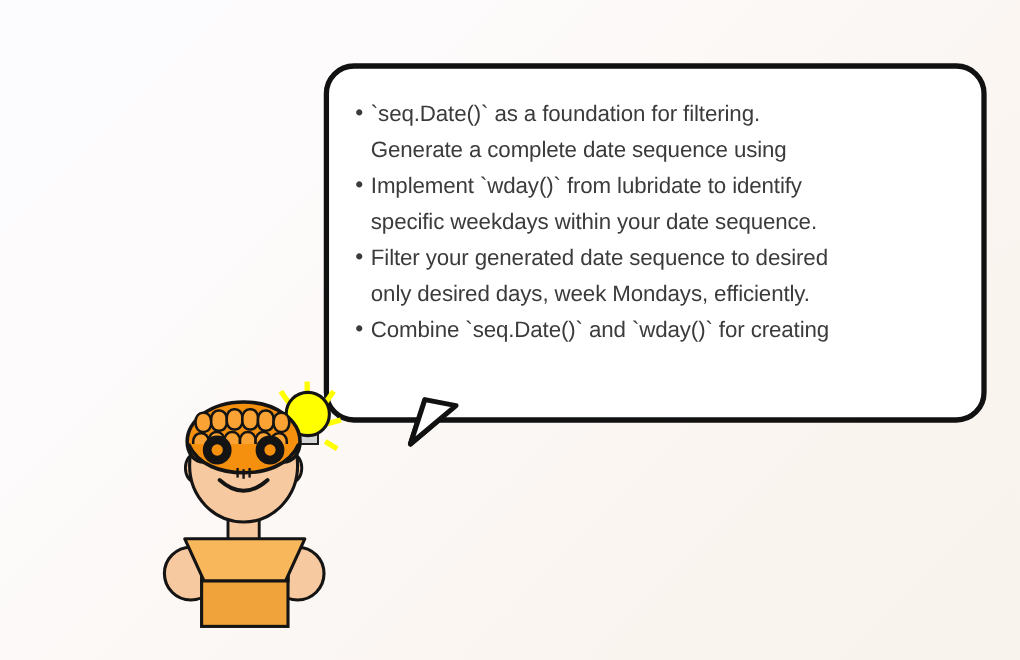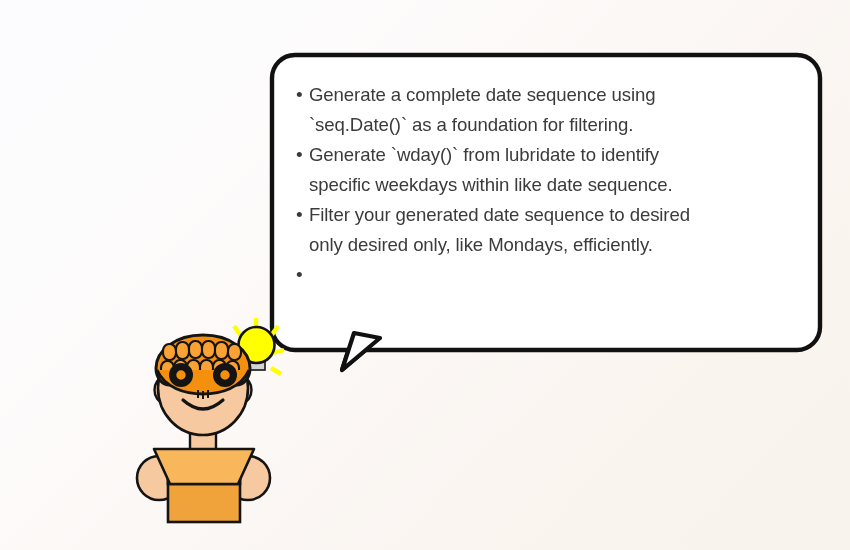--- a/index.html
+++ b/index.html
@@ -101,44 +101,45 @@
 
       <path d="M 111 285.5 L 76 317 L 87 283.5 Z" fill="#ffffff" stroke="none"></path>
       <path d="M 112 287 L 74 319 L 86 282 Z" fill="none" stroke="#111111" stroke-width="4.2" stroke-linejoin="round"></path>
     </svg>
 
     <div id="bubble-text">
 
       <div class="bullet-row">
         <div class="bullet-dot">•</div>
         <div class="bullet-lines">
+          <div class="bullet-line">`seq.Date()` as a foundation for filtering.</div>
           <div class="bullet-line">Generate a complete date sequence using</div>
-          <div class="bullet-line">`seq.Date()` as a foundation for filtering.</div>
-        </div>
-      </div>
-
-      <div class="bullet-row">
-        <div class="bullet-dot">•</div>
-        <div class="bullet-lines">
-          <div class="bullet-line">Generate `wday()` from lubridate to identify</div>
-          <div class="bullet-line">specific weekdays within like date sequence.</div>
+        </div>
+      </div>
+
+      <div class="bullet-row">
+        <div class="bullet-dot">•</div>
+        <div class="bullet-lines">
+          <div class="bullet-line">Implement `wday()` from lubridate to identify</div>
+          <div class="bullet-line">specific weekdays within your date sequence.</div>
         </div>
       </div>
 
       <div class="bullet-row">
         <div class="bullet-dot">•</div>
         <div class="bullet-lines">
           <div class="bullet-line">Filter your generated date sequence to desired</div>
-          <div class="bullet-line">only desired only, like Mondays, efficiently.</div>
-        </div>
-      </div>
-
-      <div class="bullet-row">
-        <div class="bullet-dot">•</div>
-        <div class="bullet-lines">
+          <div class="bullet-line">only desired days, week Mondays, efficiently.</div>
+        </div>
+      </div>
+
+      <div class="bullet-row">
+        <div class="bullet-dot">•</div>
+        <div class="bullet-lines">
+          <div class="bullet-line">Combine `seq.Date()` and `wday()` for creating</div>
         </div>
       </div>
 
     </div>
   </div>
 
   <div id="character">
     <svg viewBox="0 0 170 230">
 
       <g stroke="#ffff00" stroke-width="4.4" stroke-linecap="butt">

